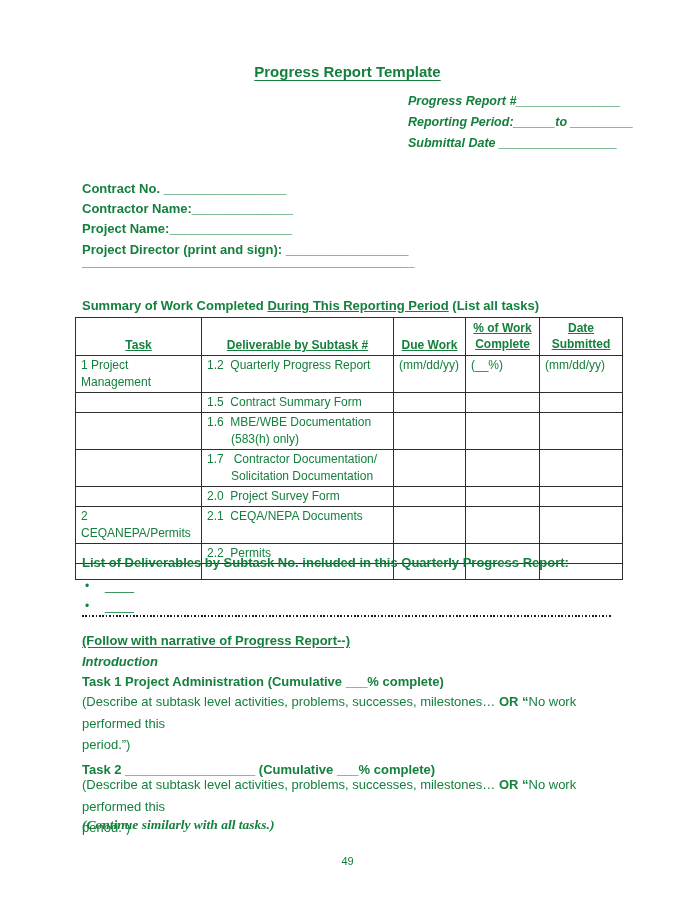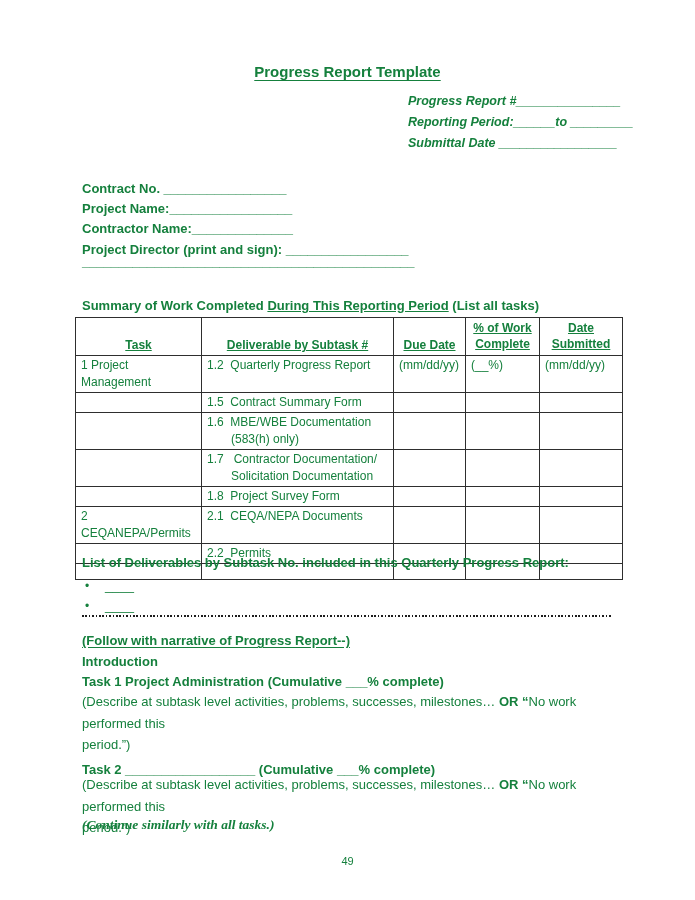--- a/index.html
+++ b/index.html
@@ -40,21 +40,21 @@
   .bullet-glyph { width:20px; font-size:12px; }
   .bullet-blank { white-space:pre-wrap; }
 
   .dotted-divider { left:82px; top:615px; width:530px; height:3px;
     background:repeating-linear-gradient(90deg,#1c1c1c 0 1.6px,transparent 1.6px 3.4px);
     background-size:100% 2.4px; background-repeat:no-repeat; background-position:0 0; }
 
   .nline { left:82px; font-size:13px; line-height:21.5px; white-space:pre-wrap; }
   .follow-heading { top:630px; font-weight:bold;text-align:right; }
   .follow-heading span { text-decoration:underline; text-underline-offset:2px; }
-  .intro-heading { top:651px; font-weight:bold; }
+  .intro-heading { top:651px; font-weight:bold;font-style:italic; }
   .task1-heading { top:671px; font-weight:bold; }
   .para1 { top:691px; max-width:545px; }
   .task2-heading { top:759px; font-weight:bold; }
   .para2 { top:774px; max-width:545px; }
   .continue-note { top:814px; font-family:"Liberation Serif","DejaVu Serif",serif;
     font-style:italic; font-weight:bold; font-size:13.5px; }
 
   .page-number { left:0; top:855px; width:100%; text-align:center; font-size:11px; }
 </style>
 </head>
@@ -67,41 +67,41 @@
   </div>
 
   <div class="abs meta-block">
     <div class="pre">Progress Report #_______________</div>
     <div class="pre">Reporting Period:______to _________</div>
     <div class="pre">Submittal Date _________________</div>
   </div>
 
   <div class="abs contract-block">
     <div class="pre">Contract No. _________________</div>
+    <div class="pre">Contractor Name:______________</div>
     <div class="pre">Project Name:_________________</div>
-    <div class="pre">Contractor Name:______________</div>
     <div class="pre">Project Director (print and sign): _________________</div>
   </div>
   <div class="abs sig-line pre">______________________________________________</div>
 
   <div class="abs summary-heading"><span>Summary of Work Completed </span><span class="u">During This Reporting Period</span><span> (List all tasks)</span></div>
 
   <table class="work">
     <colgroup>
         <col style="width:126px">
         <col style="width:192px">
         <col style="width:72px">
         <col style="width:74px">
         <col style="width:83px">
       </colgroup>
     <tbody>
         <tr class="hdr">
       <td><span class="u">Task</span></td>
       <td><span class="u">Deliverable by Subtask #</span></td>
-      <td><span class="u">Due Date</span></td>
+      <td><span class="u">Due Work</span></td>
       <td>
             <span class="hline"><span class="u">% of Work</span></span>
             <span class="hline"><span class="u">Complete</span></span>
           </td>
       <td>
             <span class="hline"><span class="u">Date</span></span>
             <span class="hline"><span class="u">Submitted</span></span>
           </td>
     </tr>
     <tr>
@@ -154,21 +154,21 @@
           </td>
       <td></td>
       <td></td>
       <td></td>
     </tr>
     <tr>
       <td>
             <span class="cl"></span>
           </td>
       <td>
-            <span class="cl">1.8  Project Survey Form</span>
+            <span class="cl">2.0  Project Survey Form</span>
           </td>
       <td></td>
       <td></td>
       <td></td>
     </tr>
     <tr>
       <td>
             <span class="cl">2 CEQANEPA/Permits</span>
           </td>
       <td>

